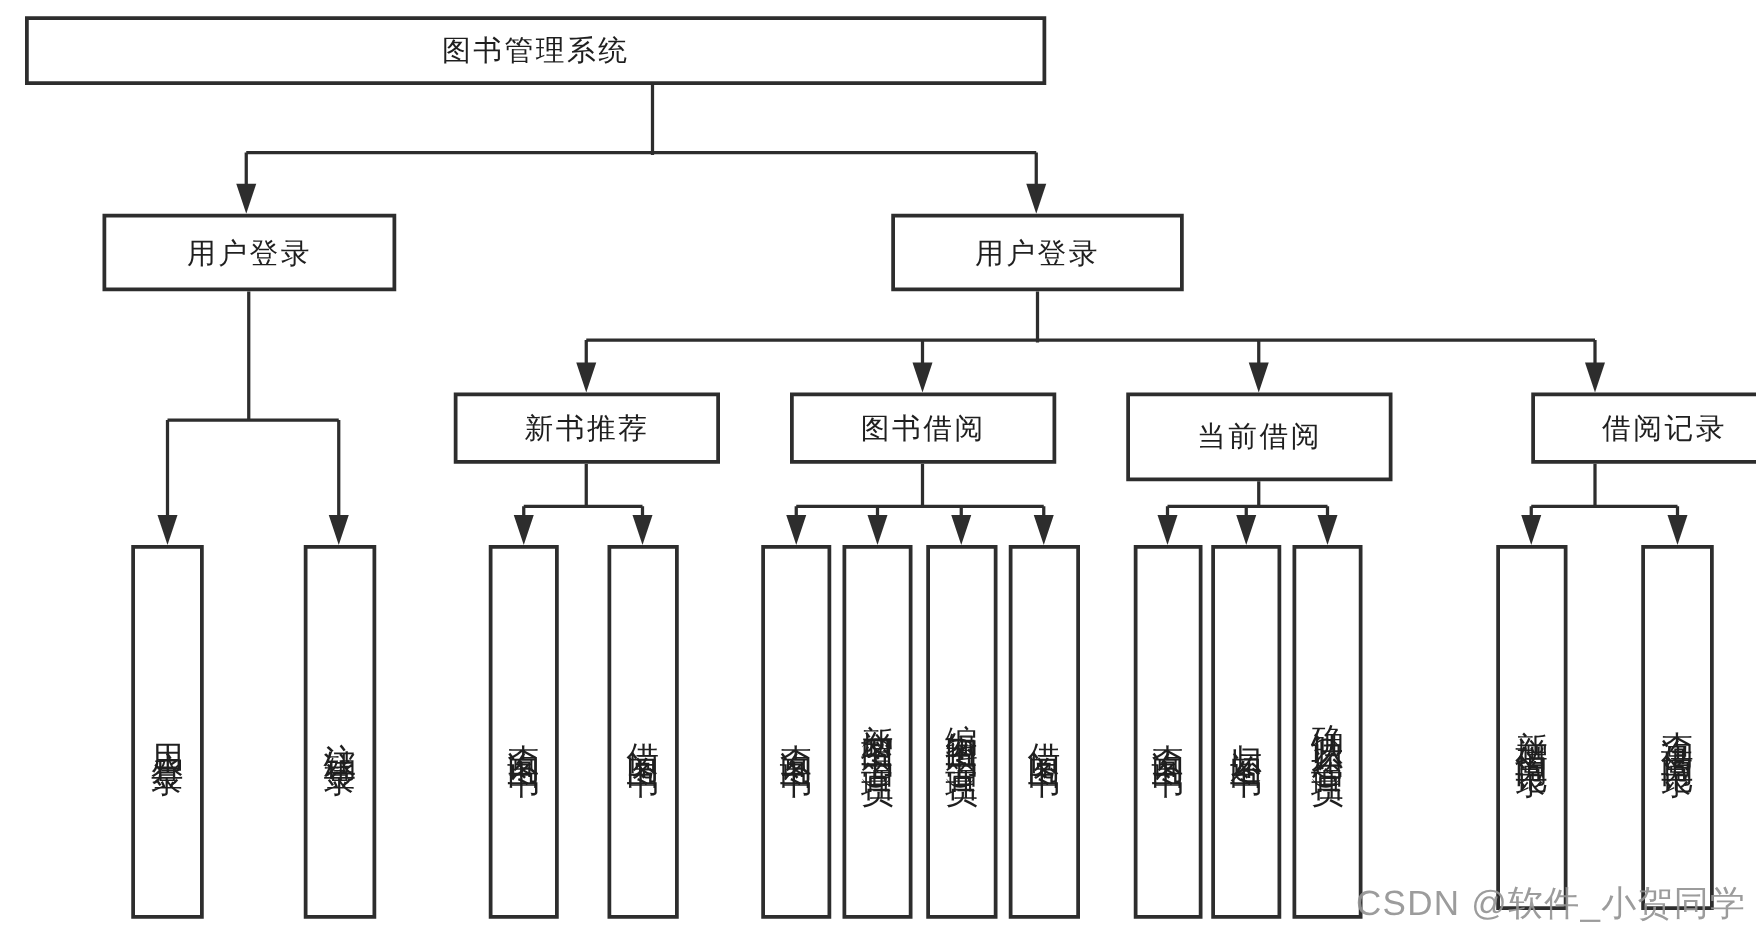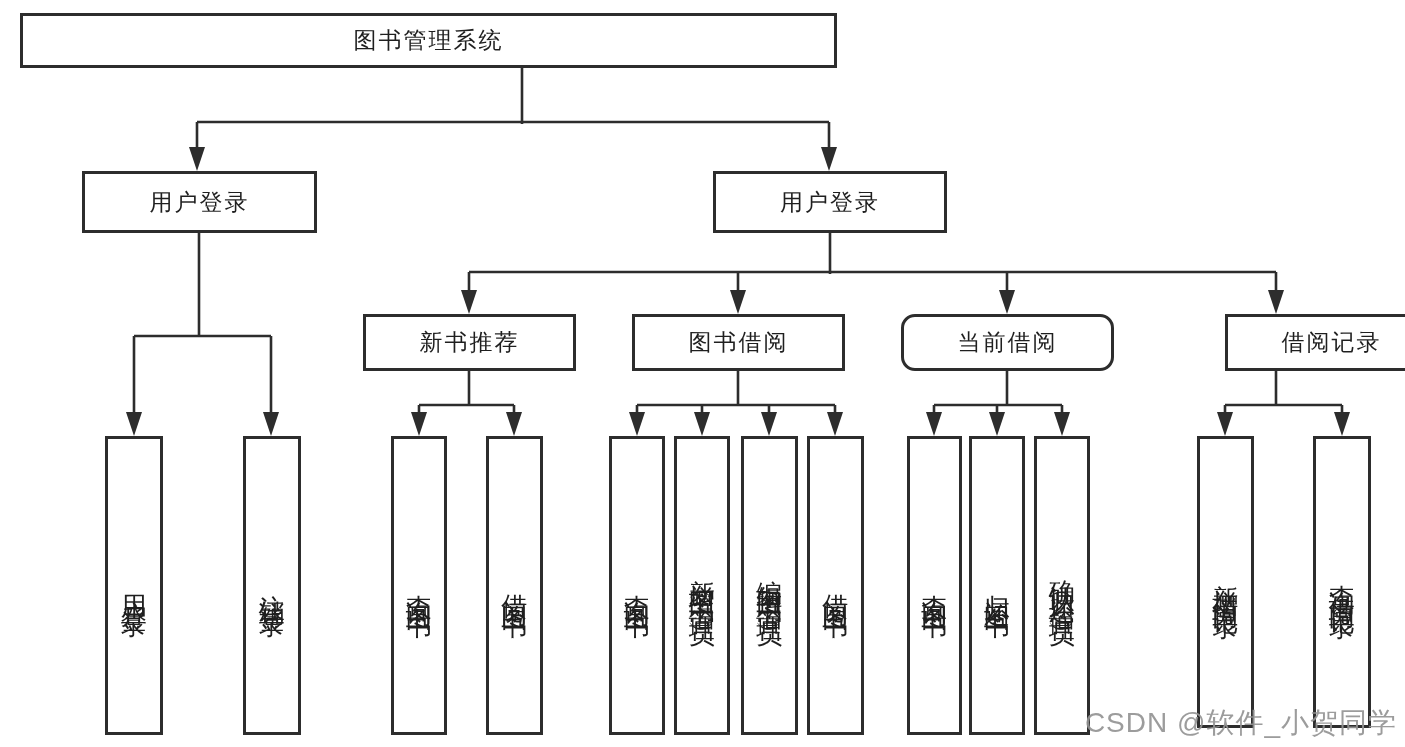--- a/index.html
+++ b/index.html
@@ -72,21 +72,21 @@
   <div class="box" style="left:713px; top:171px; width:234px; height:62px;">
     <span class="h-label">用户登录</span>
   </div>
 
   <div class="box" style="left:363px; top:314px; width:213px; height:57px;">
     <span class="h-label">新书推荐</span>
   </div>
   <div class="box" style="left:632px; top:314px; width:213px; height:57px;">
     <span class="h-label">图书借阅</span>
   </div>
-  <div class="box" style="left:901px; top:314px; width:213px; height:57px;border-radius:14px;">
+  <div class="box" style="left:901px; top:314px; width:213px; height:71px;">
     <span class="h-label">当前借阅</span>
   </div>
   <div class="box" style="left:1225px; top:314px; width:213px; height:57px;">
     <span class="h-label">借阅记录</span>
   </div>
 
   <div class="box" style="left:105px; top:436px; width:58px; height:299px;">
     <span class="v-label">用户登录</span>
   </div>
   <div class="box" style="left:243px; top:436px; width:58px; height:299px;">

